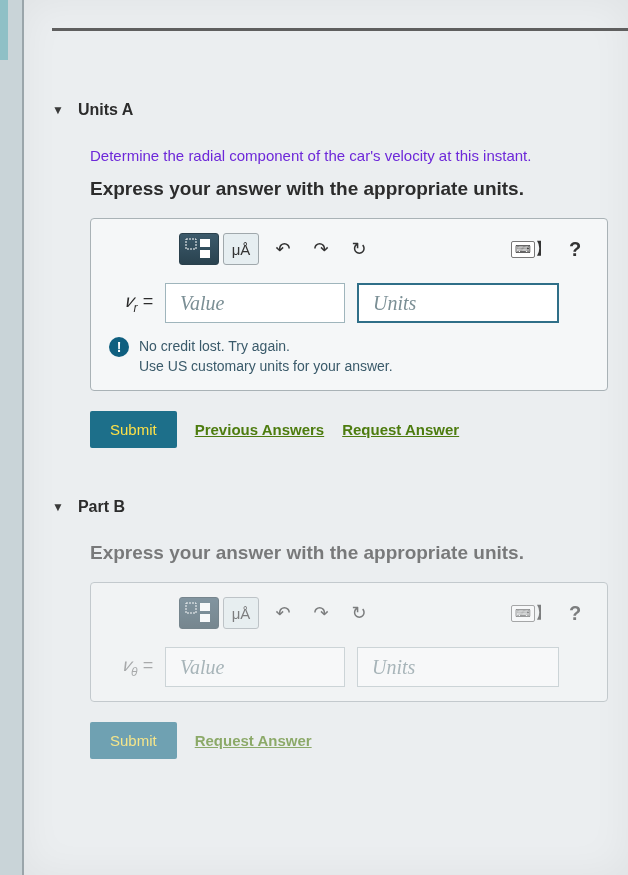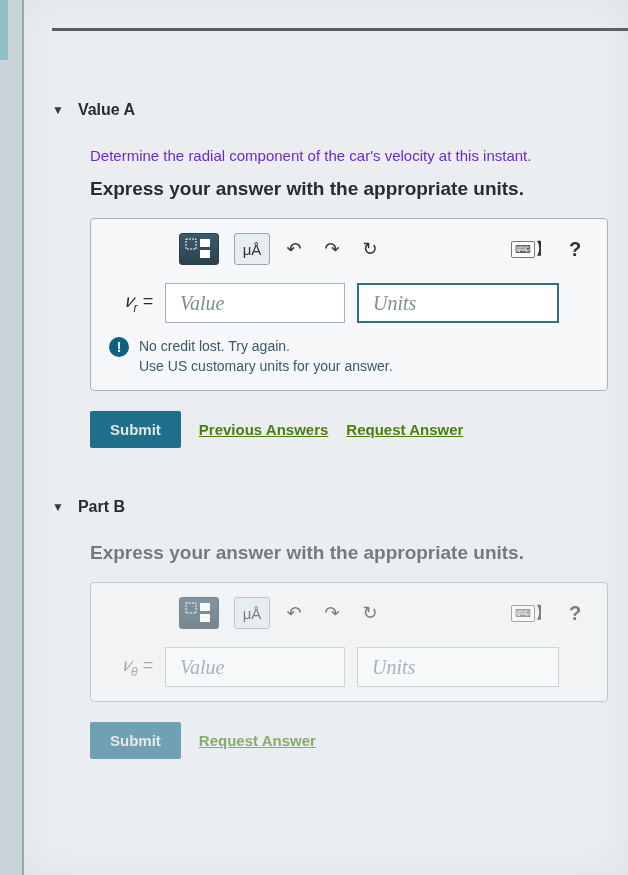--- a/index.html
+++ b/index.html
@@ -153,25 +153,25 @@
     line-height: 1.4;
   }
   .actions {
     display: flex;
     align-items: center;
     gap: 18px;
     margin-top: 20px;
   }
   .btn-submit {
     background: #1d6f8a;
-    color: #e5e5e5;
+    color: #fde047;
     border: none;
     padding: 10px 20px;
     font-size: 15px;
-    font-weight: bold;
+    font-weight: normal;
     border-radius: 2px;
     cursor: pointer;
   }
   .link {
     color: #4d7c0f;
     font-size: 15px;
     text-decoration: underline;
     cursor: pointer;
     font-weight: bold;
   }
@@ -188,35 +188,35 @@
   .faded .field.units { border: 1px solid #b9c3c7; }
   .kbd-icon {
     font-size: 11px;
     border: 1px solid #777;
     padding: 1px 3px;
     border-radius: 2px;
     background: #fff;
   }
   .tb-group {
     display: flex;
-    gap: 15px;
+    gap: 4px;
   }
 </style>
 </head>
 <body>
 
 <div class="left-stripe"></div>
 
 <div class="page">
   <div class="content">
 
     <div class="part">
       <div class="part-header">
         <span class="tri">▼</span>
-        <span>Value A</span>
+        <span>Units A</span>
       </div>
       <div class="part-body">
         <div class="prompt">Determine the radial component of the car's velocity at this instant.</div>
         <div class="hint">Express your answer with the appropriate units.</div>
 
         <div class="answer-box">
           <div class="toolbar">
             <div class="tb-group">
               <div class="tb-btn dark">
                 <svg width="28" height="22" viewBox="0 0 28 22">

